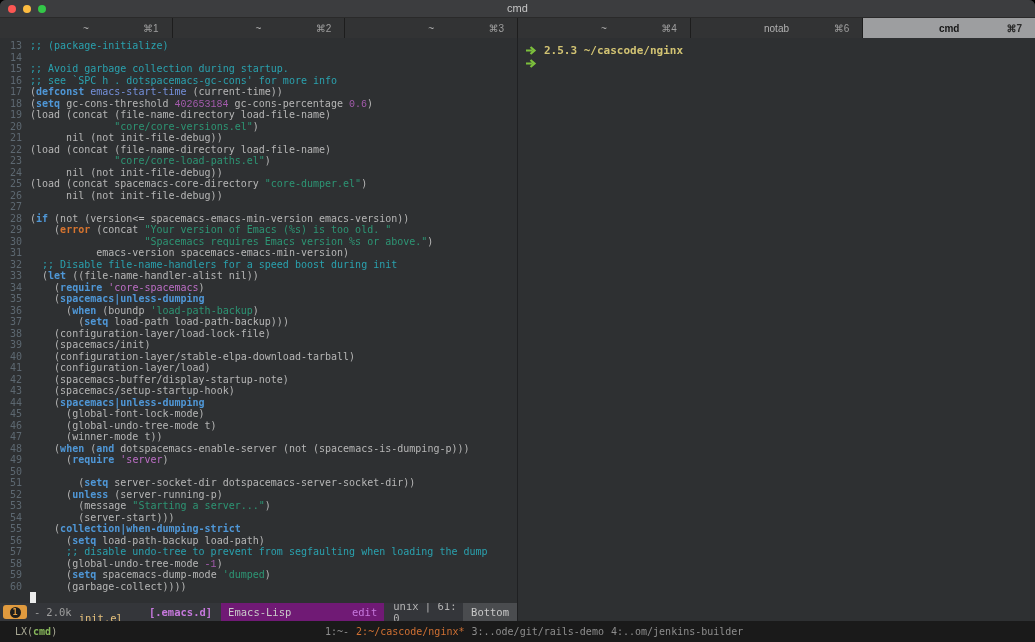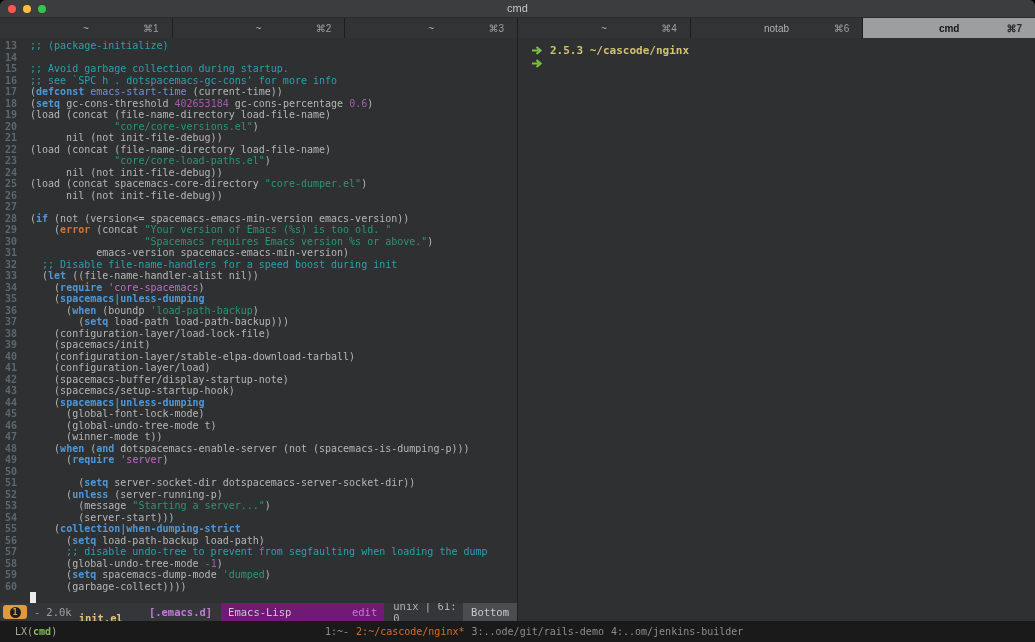--- a/index.html
+++ b/index.html
@@ -26,51 +26,51 @@
   .tab:last-child { border-right:none; }
   .tab .shortcut { position:absolute; right:13px; color:#9f9f9f; }
   .tab.active { background:#9d9ea0; color:#161616; font-weight:bold; }
   .tab.active .shortcut { color:#2b2b2b; font-weight:bold; }
   
   .content { display:flex; height:583px; }
   .left-pane { width:517px; display:flex; flex-direction:column; background:#2e3032; }
   .code-area { flex:1; overflow:hidden; padding-top:2px;
     font-family:"DejaVu Sans Mono", monospace; font-size:10px; line-height:11.5px; }
   .line { display:flex; height:11.5px; white-space:pre; }
-  .ln { width:22px; flex-shrink:0; text-align:center; color:#5d6871;font-weight:bold; }
+  .ln { width:22px; flex-shrink:0; text-align:right; color:#5d6871; }
   .code { margin-left:8px; color:#b6b6b6; }
   .tok-p { color:#b6b6b6; }
   .tok-c { color:#2aa1ae; }
   .tok-k { color:#4f97d7; font-weight:bold; }
   .tok-v { color:#7590db; }
-  .tok-n { color:#a45bad; }
+  .tok-n { color:#a45bad;font-family:Liberation Mono, monospace; }
   .tok-s { color:#2d9574; }
   .tok-m { color:#bc6ec5;margin-top:44px; }
   .tok-e { color:#d7742f; font-weight:bold; }
   .cursor-block { display:inline-block; width:6px; height:11px; background:#ececec; }
   
   .modeline { height:18px; background:#34363a; display:flex; align-items:center;
     font-family:"DejaVu Sans Mono", monospace; font-size:10.5px; color:#9f9f9f; overflow:hidden; }
   .badge { background:#e09a3e; border-radius:3px; height:14px; min-width:24px; margin-left:3px;
     display:flex; align-items:center; justify-content:center; }
   .badge .circ { width:11px; height:11px; border-radius:50%; background:#1d1d1d; color:#e09a3e;
     font-size:8.5px; font-weight:bold; display:flex; align-items:center; justify-content:center; }
   .ml-sep { margin-left:7px; }
   .ml-size { margin-left:6px; }
-  .ml-buffer { margin-left:7px; color:#e5c07b; font-weight:bold;margin-top:12px; }
+  .ml-buffer { margin-left:7px; color:#e5c07b; font-weight:normal;margin-top:12px; }
   .ml-project { margin-left:26px; color:#c678dd; font-weight:bold; }
   .ml-seg { margin-left:9px; background:#701a75; color:#c9c9c9; height:18px; width:176px;
     display:flex; align-items:center; justify-content:space-between; padding:0 7px; }
   .ml-state { color:#c678dd; font-weight:normal; }
   .ml-enc { margin-left:9px; color:#b3b3b3; }
   .ml-bottom { margin-left:auto; background:#4a4c4f; color:#c9c9c9; height:18px;
     padding:10px 8px; display:flex; align-items:center; }
   
   .right-pane { flex:1; background:#2e3032; border-left:1px solid #1f2022;
-    padding:6px 0 0 14px; font-family:"DejaVu Sans Mono", monospace; font-size:11px; }
+    padding:6px 0 0 8px; font-family:"DejaVu Sans Mono", monospace; font-size:11px; }
   .prompt-line { display:flex; align-items:center; height:13px; }
   .arrow-icon { margin-right:7px; display:inline-flex; }
   .prompt-text { color:#d2c373; font-weight:bold; white-space:pre; }
   
   .tmuxbar { height:21px; background:#1a1a1a; position:relative; display:flex; align-items:center;
     font-family:"DejaVu Sans Mono", monospace; font-size:10px; color:#9a9a9a; }
   .tmux-left { margin-left:15px; }
   .tmux-left .sess-pre, .tmux-left .sess-suf { color:#a8a894; }
   .tmux-left .sess-name { color:#87b75a; font-weight:bold; }
   .tmux-windows { position:absolute; left:325px; display:flex; gap:7px; }

